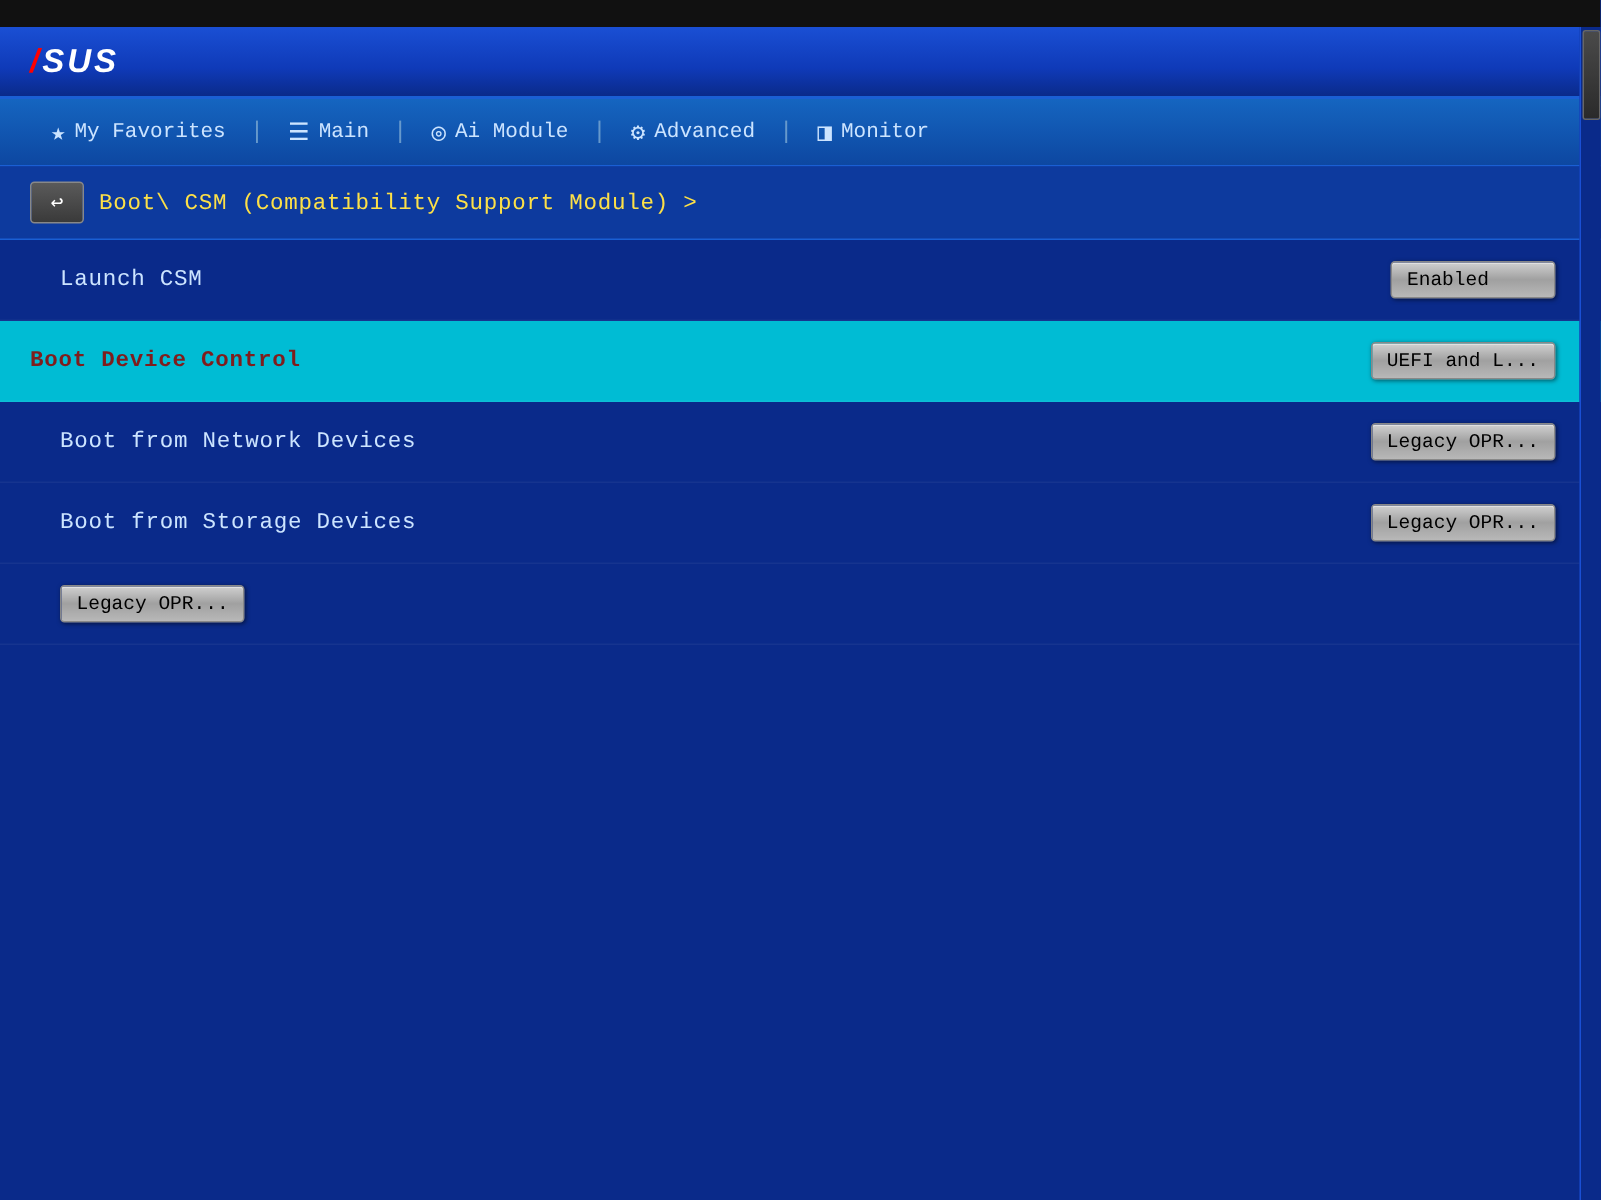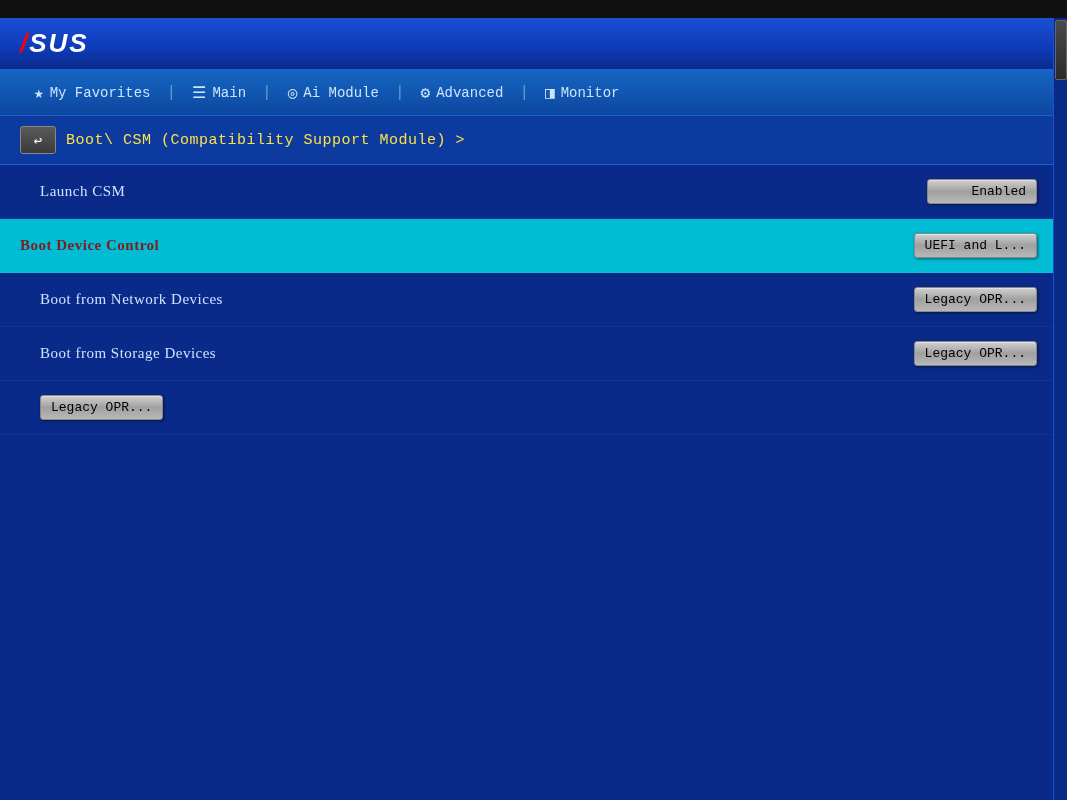--- a/index.html
+++ b/index.html
@@ -26,21 +26,21 @@
       width: 100%;
       background: linear-gradient(180deg, #1a4fd4 0%, #0f3ab8 60%, #0a2a8a 100%);
       padding: 10px 20px;
       display: flex;
       align-items: center;
       gap: 16px;
       border-bottom: 2px solid #1a5fd4;
     }
 
     .asus-logo {
-      font-size: 26px;
+      font-size: 22px;
       font-weight: 900;
       color: #ffffff;
       font-style: italic;
       letter-spacing: 2px;
       font-family: Arial, sans-serif;
     }
 
     .asus-logo span {
       color: #ff0000;
     }
@@ -136,34 +136,34 @@
     }
 
     .settings-row.highlighted .setting-label {
       color: #7f1d1d;
       font-weight: bold;
     }
 
     .setting-label {
       font-size: 15px;
       color: #cce4ff;
-      font-family: Liberation Serif, serif;
+      font-family: Liberation Mono, monospace;
       letter-spacing: 0.5px;
     }
 
     .setting-value-btn {
       background: linear-gradient(180deg, #d0d0d0 0%, #a0a0a0 50%, #b8b8b8 100%);
       border: 1px solid #888;
       border-radius: 3px;
       color: #000000;
       font-size: 13px;
       font-family: 'Courier New', Courier, monospace;
       padding: 4px 10px;
       min-width: 110px;
-      text-align: right;
+      text-align: left;
       cursor: pointer;
       box-shadow: 1px 1px 3px rgba(0,0,0,0.5), inset 0 1px 0 rgba(255,255,255,0.4);
     }
 
     
     .scrollbar {
       position: absolute;
       right: 0;
       top: 18px;
       width: 14px;

